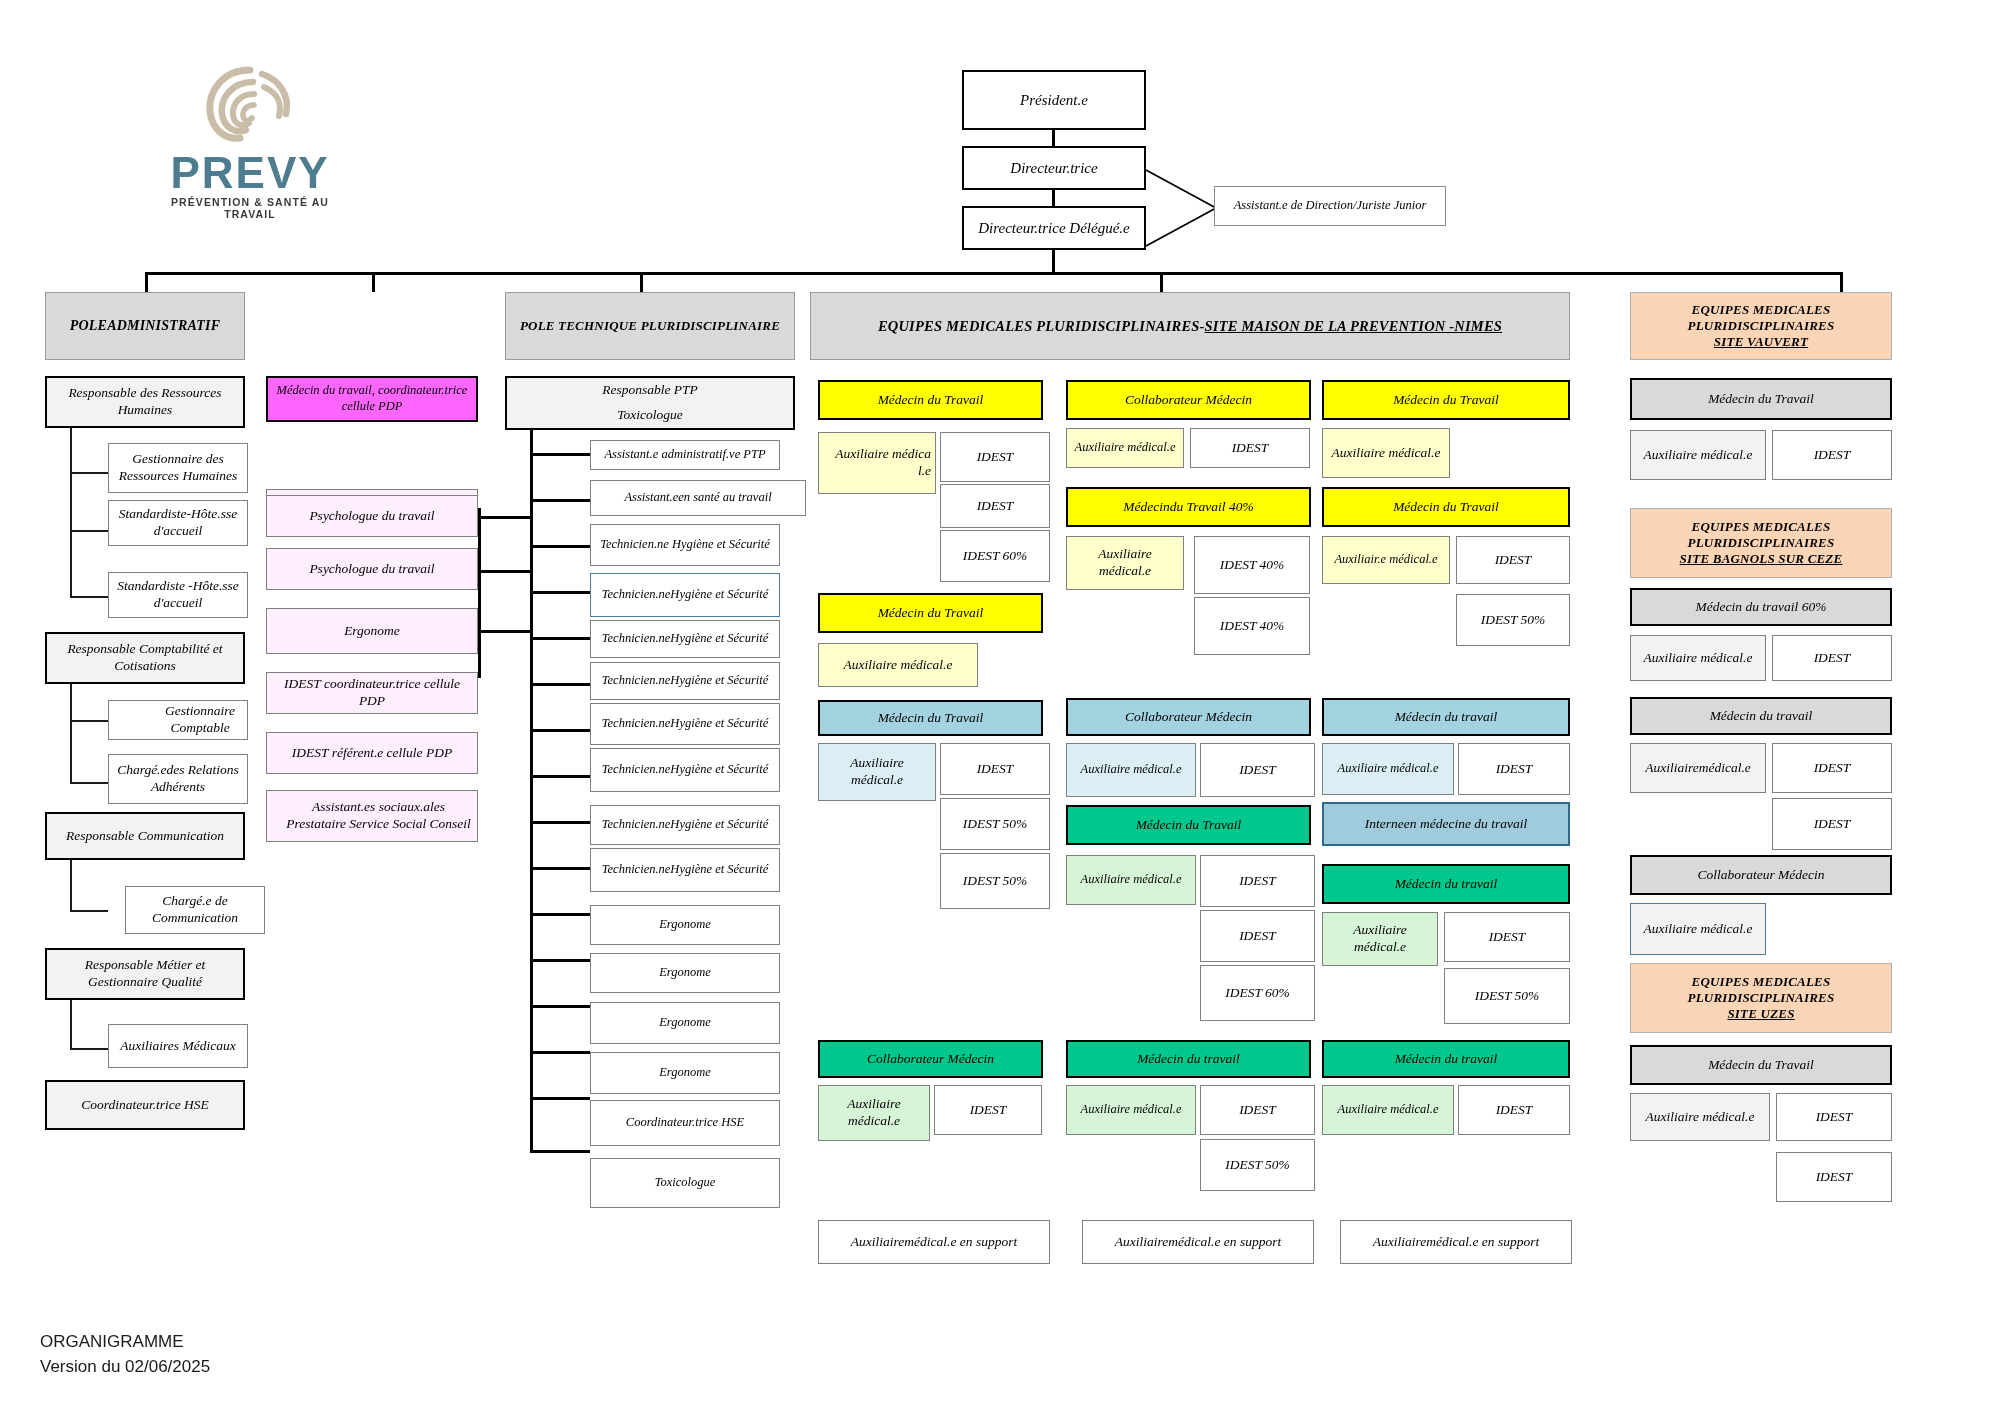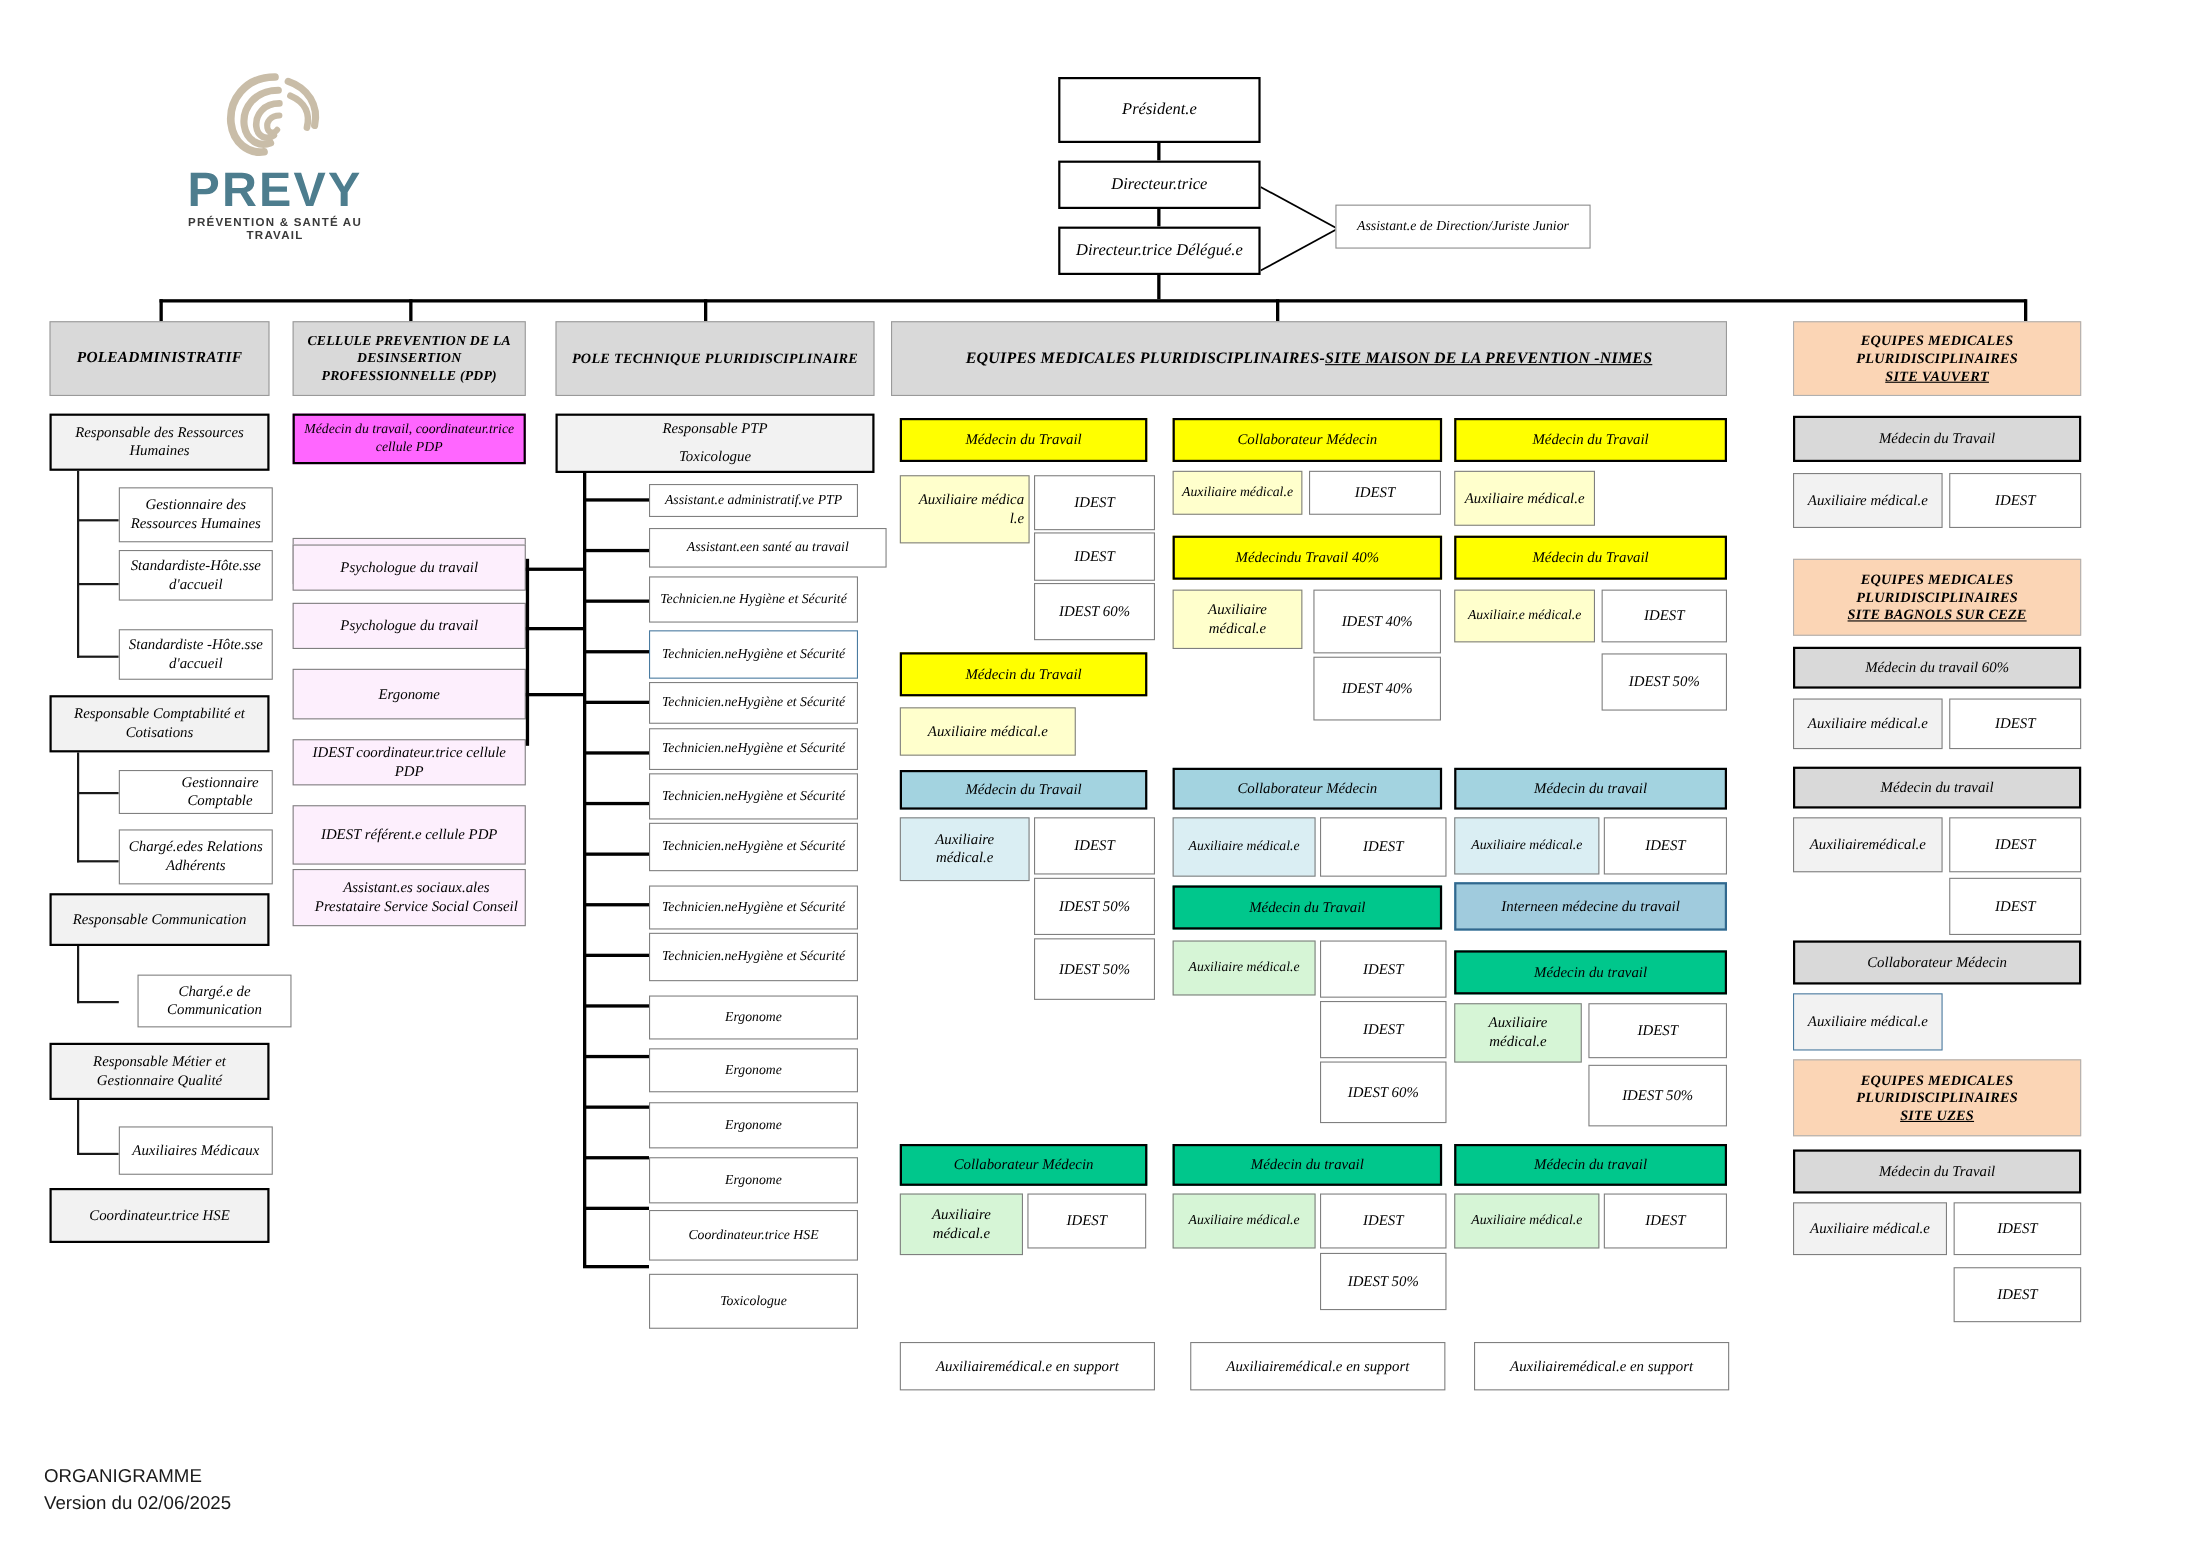--- a/index.html
+++ b/index.html
@@ -147,30 +147,29 @@
   <div class="ln h thin" style="left:70px;top:910px;width:38px;"></div>
   <div class="box" style="left:125px;top:886px;width:140px;height:48px;">Chargé.e de Communication</div>
 
   <div class="box thick lgrey" style="left:45px;top:948px;width:200px;height:52px;">Responsable Métier et Gestionnaire Qualité</div>
   <div class="ln v thin" style="left:70px;top:1000px;height:50px;"></div>
   <div class="ln h thin" style="left:70px;top:1048px;width:38px;"></div>
   <div class="box" style="left:108px;top:1024px;width:140px;height:44px;">Auxiliaires Médicaux</div>
 
   <div class="box thick lgrey" style="left:45px;top:1080px;width:200px;height:50px;">Coordinateur.trice HSE</div>
 
-  <div class="box hdr hdr-grey" style="left:266px;top:292px;width:212px;height:68px;font-size:12.5px;">CELLULE PREVENTION DE LA DESINSERTION PROFESSIONNELLE (PDP)</div>
 
   <div class="box thick magenta" style="left:266px;top:376px;width:212px;height:46px;font-size:12.5px;">Médecin du travail, coordinateur.trice cellule PDP</div>
 
   <div class="box pink bdr-grey2" style="left:266px;top:442px;width:212px;height:42px;margin-top:47px;">Assistant.e cellule PDP</div>
   <div class="box pink bdr-grey2" style="left:266px;top:495px;width:212px;height:42px;">Psychologue du travail</div>
   <div class="box pink bdr-grey2" style="left:266px;top:548px;width:212px;height:42px;">Psychologue du travail</div>
   <div class="box pink bdr-grey2" style="left:266px;top:608px;width:212px;height:46px;">Ergonome</div>
   <div class="box pink bdr-grey2" style="left:266px;top:672px;width:212px;height:42px;">IDEST coordinateur.trice cellule PDP</div>
-  <div class="box pink bdr-grey2" style="left:266px;top:732px;width:212px;height:54px;">IDEST référent.e cellule PDP</div>
+  <div class="box pink bdr-grey2" style="left:266px;top:732px;width:212px;height:42px;">IDEST référent.e cellule PDP</div>
   <div class="box pink bdr-grey2" style="left:266px;top:790px;width:212px;height:52px;padding-left:17px;">Assistant.es sociaux.ales Prestataire Service Social Conseil</div>
 
   <div class="box hdr hdr-grey" style="left:505px;top:292px;width:290px;height:68px;font-size:13px;">POLE TECHNIQUE PLURIDISCIPLINAIRE</div>
 
   <div class="box thick lgrey" style="left:505px;top:376px;width:290px;height:54px;flex-direction:column;gap:8px;">
     <span>Responsable PTP</span>
     <span>Toxicologue</span>
   </div>
 
   <div class="ln v" style="left:530px;top:430px;height:720px;"></div>

